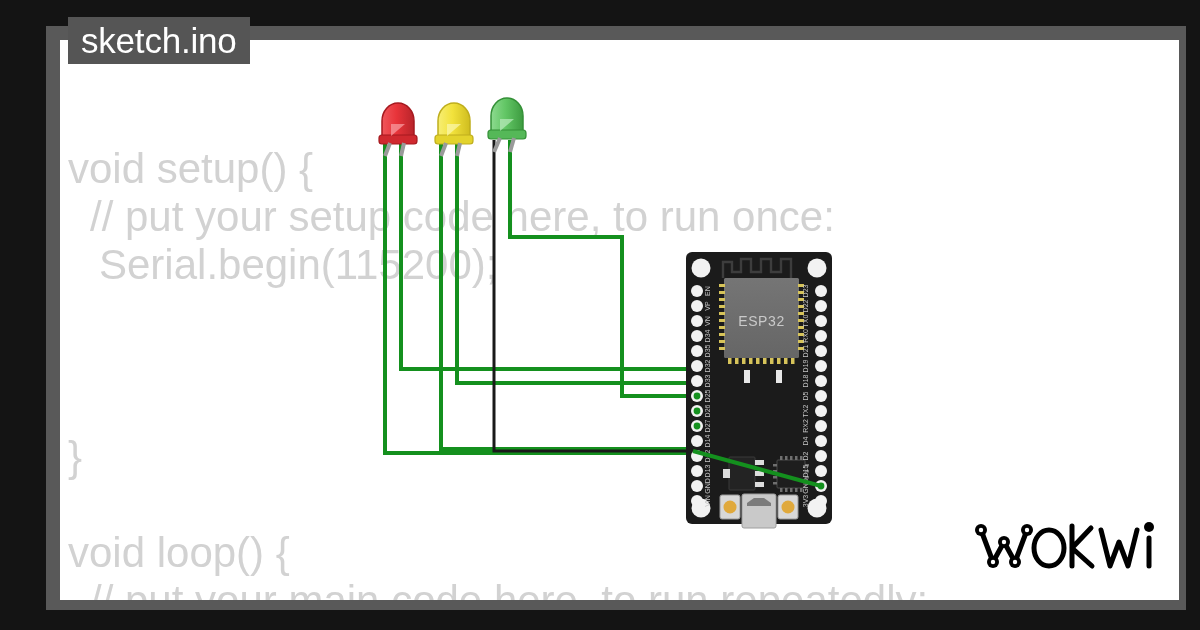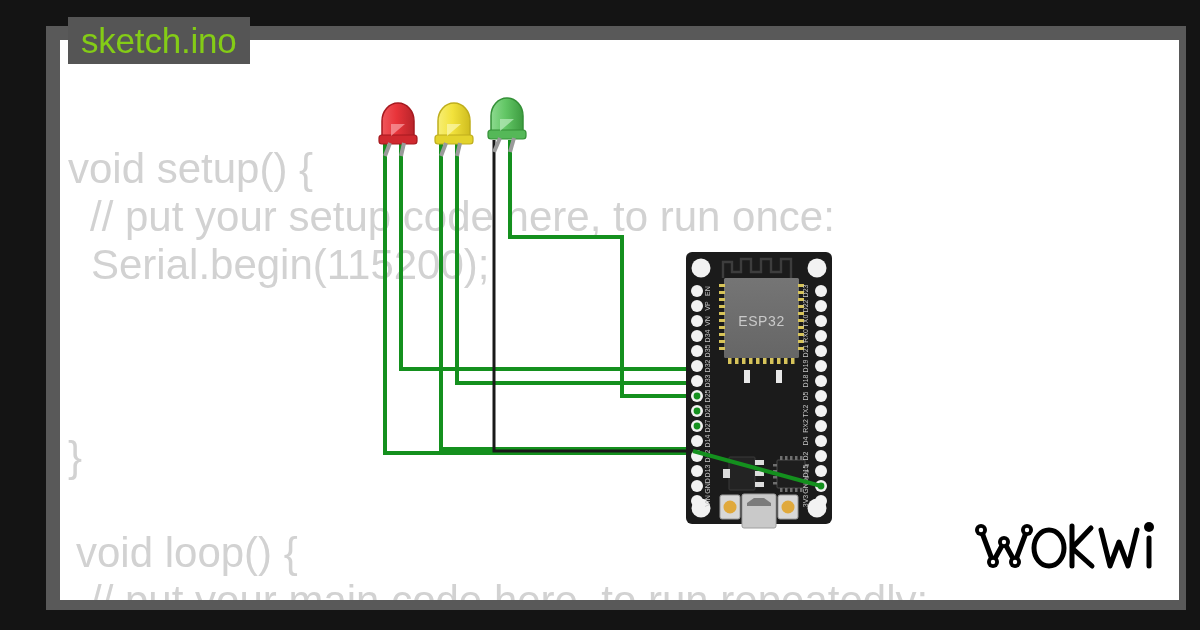--- a/index.html
+++ b/index.html
@@ -22,21 +22,21 @@
     position: absolute; left: 60px; top: 40px;
     width: 1119px; height: 560px;
     background: #ffffff;
     overflow: hidden;
   }
 
   
   .tab {
     position: absolute; left: 68px; top: 17px;
     background: #555555;
-    color: #84cc16;
+    color: #ffffff;
     font-size: 35px;
     line-height: 47px;
     padding: 0 13px;
     white-space: nowrap;
     letter-spacing: -0.2px;
     z-index: 40;
   }
 
   
   .code {
@@ -68,23 +68,23 @@
 
 <div id="stage">
 
   <div class="canvas-shadow"></div>
 
   <div class="canvas">
 
     <div class="code">
       <div class="ln" style="top:105px; left:8px;">void setup() {</div>
       <div class="ln" style="top:153px; left:30px;">// put your setup code here, to run once:</div>
-      <div class="ln" style="top:201px; left:31px;">Serial.begin(115200);</div>
+      <div class="ln" style="top:201px; left:39px;">Serial.begin(115200);</div>
       <div class="ln" style="top:393px; left:8px;">}</div>
-      <div class="ln" style="top:489px; left:8px;margin-left:8px;">void loop() {</div>
+      <div class="ln" style="top:489px; left:8px;">void loop() {</div>
       <div class="ln" style="top:537px; left:30px;">// put your main code here, to run repeatedly:</div>
       
     </div>
 
     <svg class="diagram" viewBox="0 0 1119 560">
       <defs>
         <linearGradient id="gRed" x1="0" y1="0" x2="1" y2="0">
           <stop offset="0%" stop-color="#f0565b"></stop>
           <stop offset="45%" stop-color="#e8343a"></stop>
           <stop offset="100%" stop-color="#b8242a"></stop>

